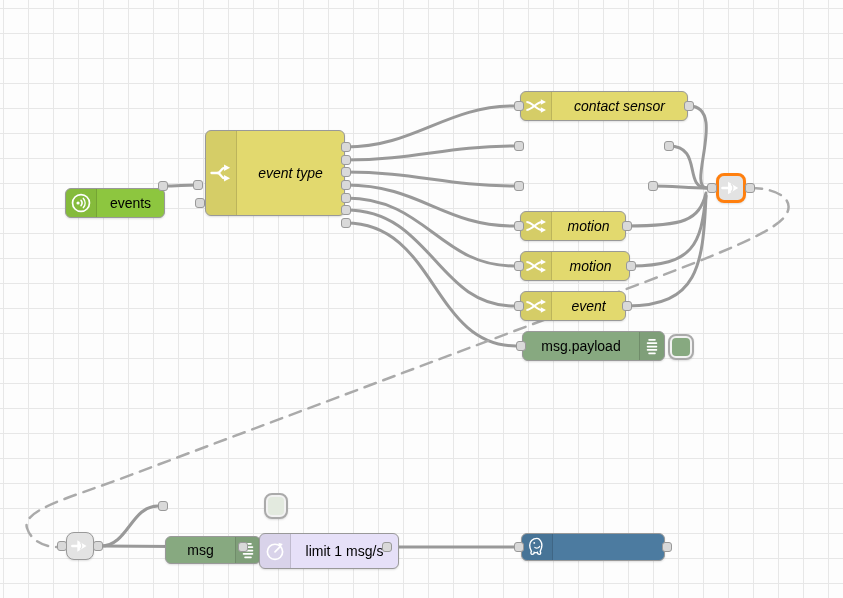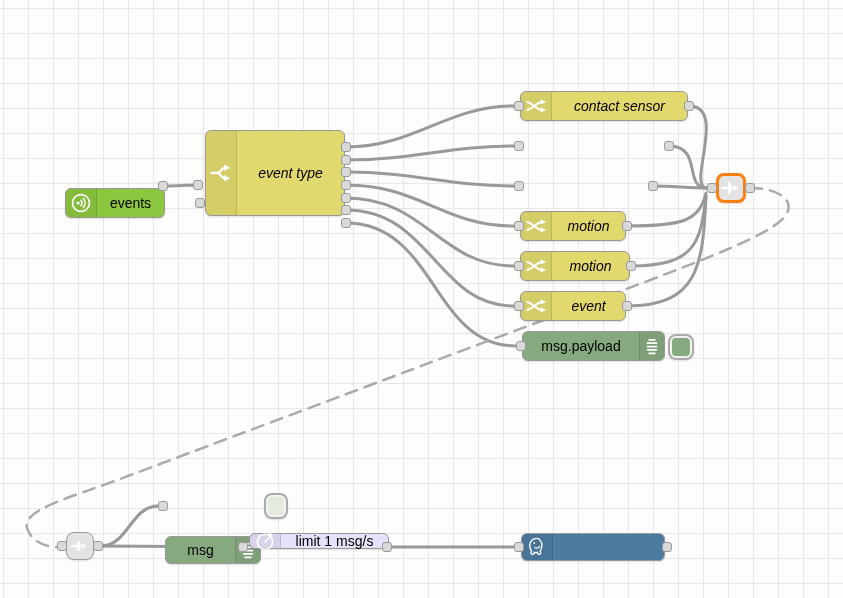--- a/index.html
+++ b/index.html
@@ -211,21 +211,21 @@
         <rect x="5" y="11.5" width="14" height="2.4" rx="1" fill="#fff"></rect>
         <rect x="5" y="16" width="14" height="2.4" rx="1" fill="#fff"></rect>
         <rect x="7" y="20.5" width="10" height="2.4" rx="1" fill="#fff"></rect>
       </svg>
     </span>
   </div>
   <div class="debug-toggle toggle-off" style="left:264px;top:493px;width:24px;height:26px;">
     <span class="inner"></span>
   </div>
 
-  <div class="node lavender" style="left:249px;top:533px;width:140px;height:16px;">
+  <div class="node lavender" style="left:259px;top:533px;width:140px;height:36px;">
     <span class="icon left">
       <svg width="22" height="22" viewBox="0 0 26 26">
         <circle cx="13" cy="14" r="9" fill="none" stroke="#fff" stroke-width="2"></circle>
         <path d="M13 14 L18.2 8.8" fill="none" stroke="#fff" stroke-width="2" stroke-linecap="round"></path>
         <path d="M17 3.2 l5.2 1.6 -3.4 4 z" fill="#fff"></path>
       </svg>
     </span>
     <span class="label">limit 1 msg/s</span>
   </div>
 

